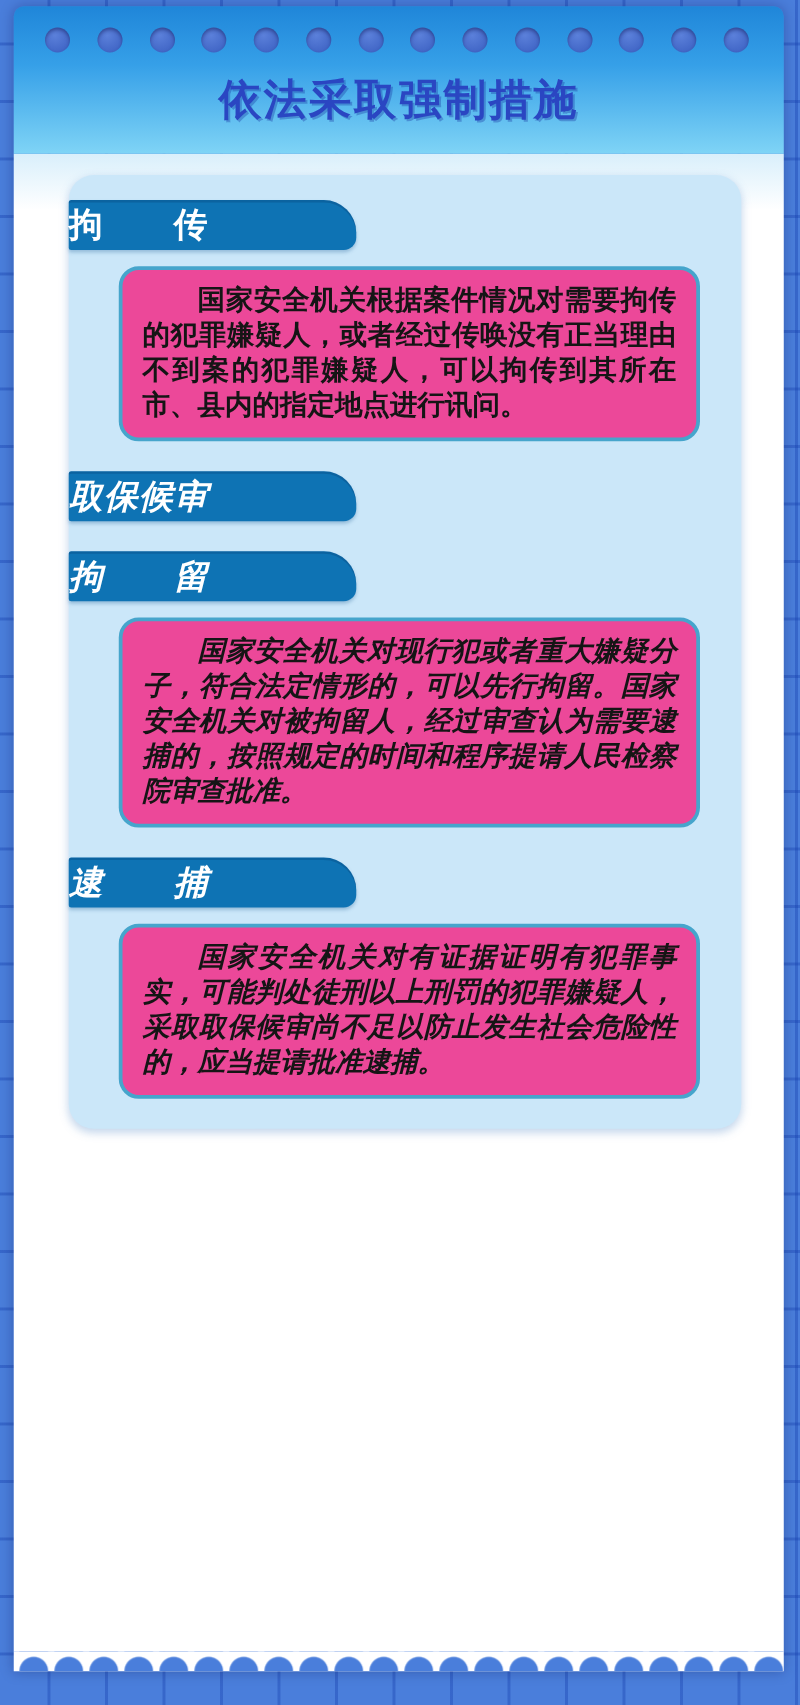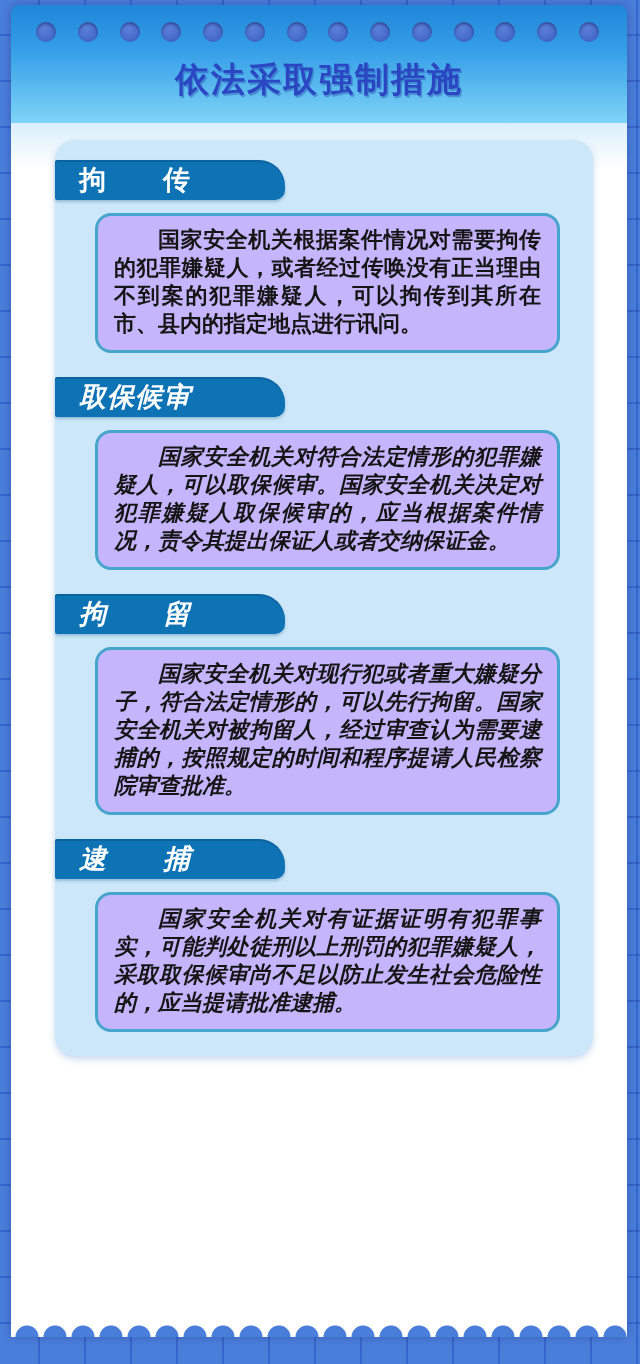--- a/index.html
+++ b/index.html
@@ -50,26 +50,26 @@
     padding:20px 0 24px 0;
     box-shadow:0 3px 7px rgba(90,140,200,0.35);
   }
   .section + .section { margin-top:24px;font-style:italic; }
   .tab {
     width:230px; height:40px; box-sizing:border-box;
     background:#0e73b4;
     border-radius:2px 26px 10px 2px;
     box-shadow:inset 0 2px 0 rgba(0,30,70,0.18), 0 2px 3px rgba(50,110,160,0.35);
     color:#ffffff; font-size:27px; font-weight:bold;
-    line-height:40px; padding-left:24px; letter-spacing:1px;
+    line-height:40px; letter-spacing:1px;
     white-space:nowrap;
   }
   .box {
     margin:13px 33px 0 40px;
-    background:#c4b5fd;
+    background:#ec4899;
     border:3px solid #46a5cc;
     border-radius:16px;
     padding:10px 16px 12px 16px;
   }
   .box p {
     margin:0;
     font-size:22px; font-weight:700; color:#151515;
     line-height:28px; text-align:justify; text-indent:2em;
     font-family:"Liberation Sans","DejaVu Sans",sans-serif;
   }
@@ -111,23 +111,20 @@
 
       <div class="section">
         <div class="tab">拘　　传</div>
         <div class="box">
           <p>国家安全机关根据案件情况对需要拘传的犯罪嫌疑人，或者经过传唤没有正当理由不到案的犯罪嫌疑人，可以拘传到其所在市、县内的指定地点进行讯问。</p>
         </div>
       </div>
 
       <div class="section">
         <div class="tab">取保候审</div>
-        <div class="box">
-          <p>国家安全机关对符合法定情形的犯罪嫌疑人，可以取保候审。国家安全机关决定对犯罪嫌疑人取保候审的，应当根据案件情况，责令其提出保证人或者交纳保证金。</p>
-        </div>
       </div>
 
 
       <div class="section">
         <div class="tab">拘　　留</div>
         <div class="box">
           <p>国家安全机关对现行犯或者重大嫌疑分子，符合法定情形的，可以先行拘留。国家安全机关对被拘留人，经过审查认为需要逮捕的，按照规定的时间和程序提请人民检察院审查批准。</p>
         </div>
       </div>
 

